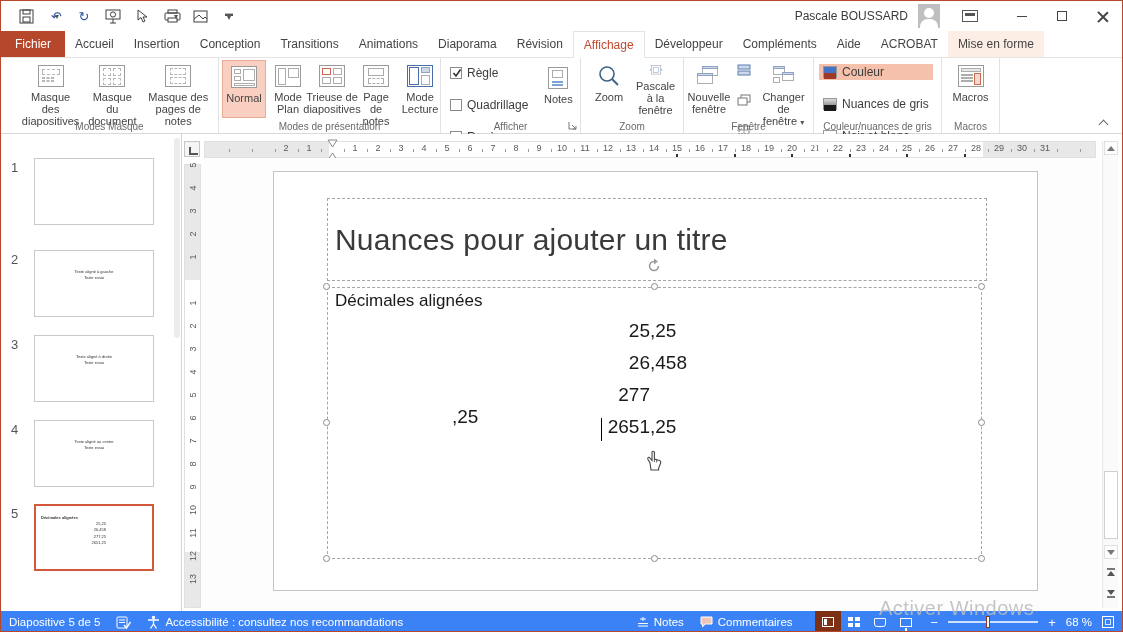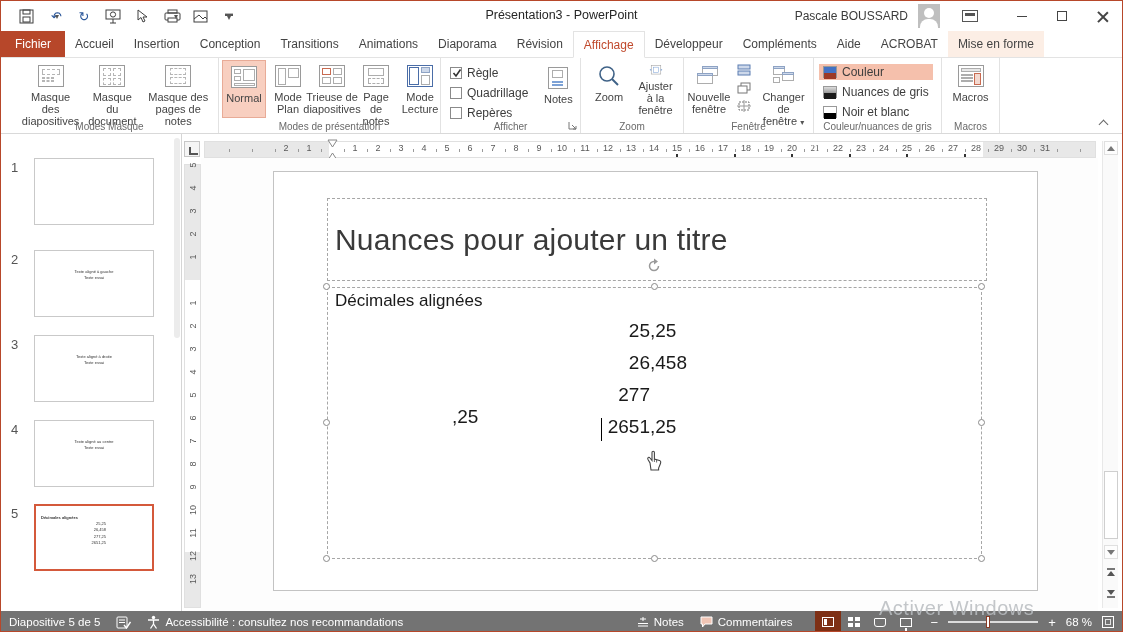--- a/index.html
+++ b/index.html
@@ -38,21 +38,21 @@
   .rgroup { position:relative; height:100%; border-right:1px solid #e2e2e2; padding:2px 3px 14px 3px; display:flex; align-items:flex-start; }
   .glabel { position:absolute; bottom:1px; left:0; right:0; text-align:center; font-size:10px; color:#6a6a6a; white-space:nowrap; }
   .bigbtn { width:auto; min-width:44px; padding:2px 4px; height:58px; display:flex; flex-direction:column; align-items:center; font-size:11px; color:#444; text-align:center; line-height:1.1; }
   .bigbtn.sel { background:#f8cfc0; border:1px solid #eba habit; }
   .bigbtn.sel { background:#f8cfc0; border:1px solid #e8ab97; }
   .ibx { width:26px; height:22px; border:1px solid #9a9a9a; background:#fff; position:relative; margin:3px auto 4px; flex-shrink:0; }
   .ibx i { position:absolute; border:1px solid #adadad; background:#fff; }
   .ibx i.fill { background:#cdd8ea; border-color:#8ea3c4; }
   .ibx.dash { border-style:solid; }
   .ibx.dash i { border-style:dashed; border-color:#b5b5b5; }
-  .smallcol { display:flex; flex-direction:column; justify-content:flex-start; gap:4px; padding:2px 2px; }
+  .smallcol { display:flex; flex-direction:column; justify-content:flex-start; gap:16px; padding:2px 2px; }
   .smallbtn { display:flex; align-items:center; gap:5px; font-size:12px; color:#3d3d3d; padding:1px 4px; white-space:nowrap; }
   .smallbtn.sel { background:#f5c0ac; }
   .cb { width:12px; height:12px; border:1px solid #8a8a8a; background:#fff; position:relative; flex-shrink:0; }
   .cswatch { width:14px; height:12px; position:relative; flex-shrink:0; border:1px solid #999; }
   .launcher { position:absolute; right:2px; bottom:2px; width:10px; height:10px; }
   #collapse { position:absolute; right:12px; bottom:4px; width:10px; height:8px; }
   .chev { width:7px; height:7px; border-left:1.5px solid #666; border-top:1.5px solid #666; transform:rotate(45deg); }
 
   
   #mainarea { position:absolute; left:0; top:133px; width:1123px; height:477px; background:#fff; }
@@ -92,21 +92,21 @@
   
   #vscroll { position:absolute; left:1101px; top:7px; width:16px; height:467px; background:#fafafa; border-left:1px solid #e8e8e8; }
   .sbtn { position:absolute; left:1px; width:14px; height:14px; background:#fdfdfd; border:1px solid #e0e0e0; display:flex; align-items:center; justify-content:center; }
   .tri-up { width:0; height:0; border-left:4px solid transparent; border-right:4px solid transparent; border-bottom:5px solid #777; }
   .tri-dn { width:0; height:0; border-left:4px solid transparent; border-right:4px solid transparent; border-top:5px solid #777; }
   .dbl { display:flex; flex-direction:column; gap:1px; align-items:center; }
   .dbl .bar { width:8px; height:1.5px; background:#777; }
   #vthumb { position:absolute; left:1px; top:330px; width:14px; height:68px; background:#fff; border:1px solid #cfcfcf; }
 
   
-  #statusbar { position:absolute; left:0; top:610px; width:1123px; height:22px; background:#737373; color:#fff; font-size:11.5px; display:flex; align-items:center; }
+  #statusbar { position:absolute; left:0; top:610px; width:1123px; height:22px; background:#3b82f6; color:#fff; font-size:11.5px; display:flex; align-items:center; }
   #statusbar .sitem { display:flex; align-items:center; gap:5px; padding:0 8px; white-space:nowrap; height:100%; }
   #statusright { margin-left:auto; display:flex; align-items:center; height:100%; }
   .viewbtn { width:26px; height:22px; display:flex; align-items:center; justify-content:center; }
   .viewbtn.active { background:#7e3015; }
   .vb-norm { width:12px; height:10px; border:1px solid #fff; position:relative; }
   .vb-norm:before { content:""; position:absolute; left:1px; top:1px; width:3px; height:6px; background:#fff; }
   .vb-grid { display:grid; grid-template-columns:5px 5px; gap:2px; }
   .vb-grid b { width:5px; height:4px; background:#fff; }
   .vb-read { width:12px; height:9px; border:1px solid #fff; border-radius:1px 1px 3px 3px; }
   .vb-show { width:12px; height:9px; border:1px solid #fff; position:relative; }
@@ -162,21 +162,20 @@
         <svg width="15" height="13" viewBox="0 0 15 13">
             <rect x="1" y="1" width="13" height="11" fill="none" stroke="#3f3f3f"></rect>
             <path d="M1 9 L6 5 L10 9 L12 7 L14 9" fill="none" stroke="#3f3f3f"></path>
           </svg>
       </span>
       <span class="qi" style="flex-direction:column;font-size:8px;line-height:4px;color:#555;">
           <span>▬</span>
           <span>▾</span>
         </span>
     </div>
-    <div id="apptitle">Présentation3  -  PowerPoint</div>
     <div id="usercluster">
       <span id="username">Pascale BOUSSARD</span>
       <span class="avatar"></span>
       <span class="ribopts"></span>
       <span class="winbtn">
           <span class="minline"></span>
         </span>
       <span class="winbtn">
           <span class="maxbox"></span>
         </span>
@@ -321,21 +320,21 @@
             <line x1="15" y1="15" x2="21" y2="21" stroke="#3f6287" stroke-width="2"></line>
           </svg>
         <span>Zoom</span>
       </div>
       <div class="bigbtn">
         <svg width="26" height="24" viewBox="0 0 26 24" style="margin:2px 0 3px;">
             <rect x="4" y="3" width="18" height="16" fill="none" stroke="#9a9a9a"></rect>
             <rect x="8" y="6" width="10" height="10" fill="#fff" stroke="#7da2d6"></rect>
             <path d="M1 11 L4 9 V13 Z M25 11 L22 9 V13 Z" fill="#7da2d6"></path>
           </svg>
-        <span>Ajuster à la fenêtre</span>
+        <span>Pascale à la fenêtre</span>
       </div>
       <div class="glabel">Zoom</div>
     </div>
 
     <div class="rgroup" style="width:130px;">
       <div class="bigbtn">
         <div class="ibx" style="border:none;">
             <i style="left:6px;top:1px;width:16px;height:10px;"></i>
             <i class="fill" style="left:6px;top:1px;width:16px;height:3px;"></i>
             <i style="left:1px;top:8px;width:16px;height:11px;background:#fff;"></i>

